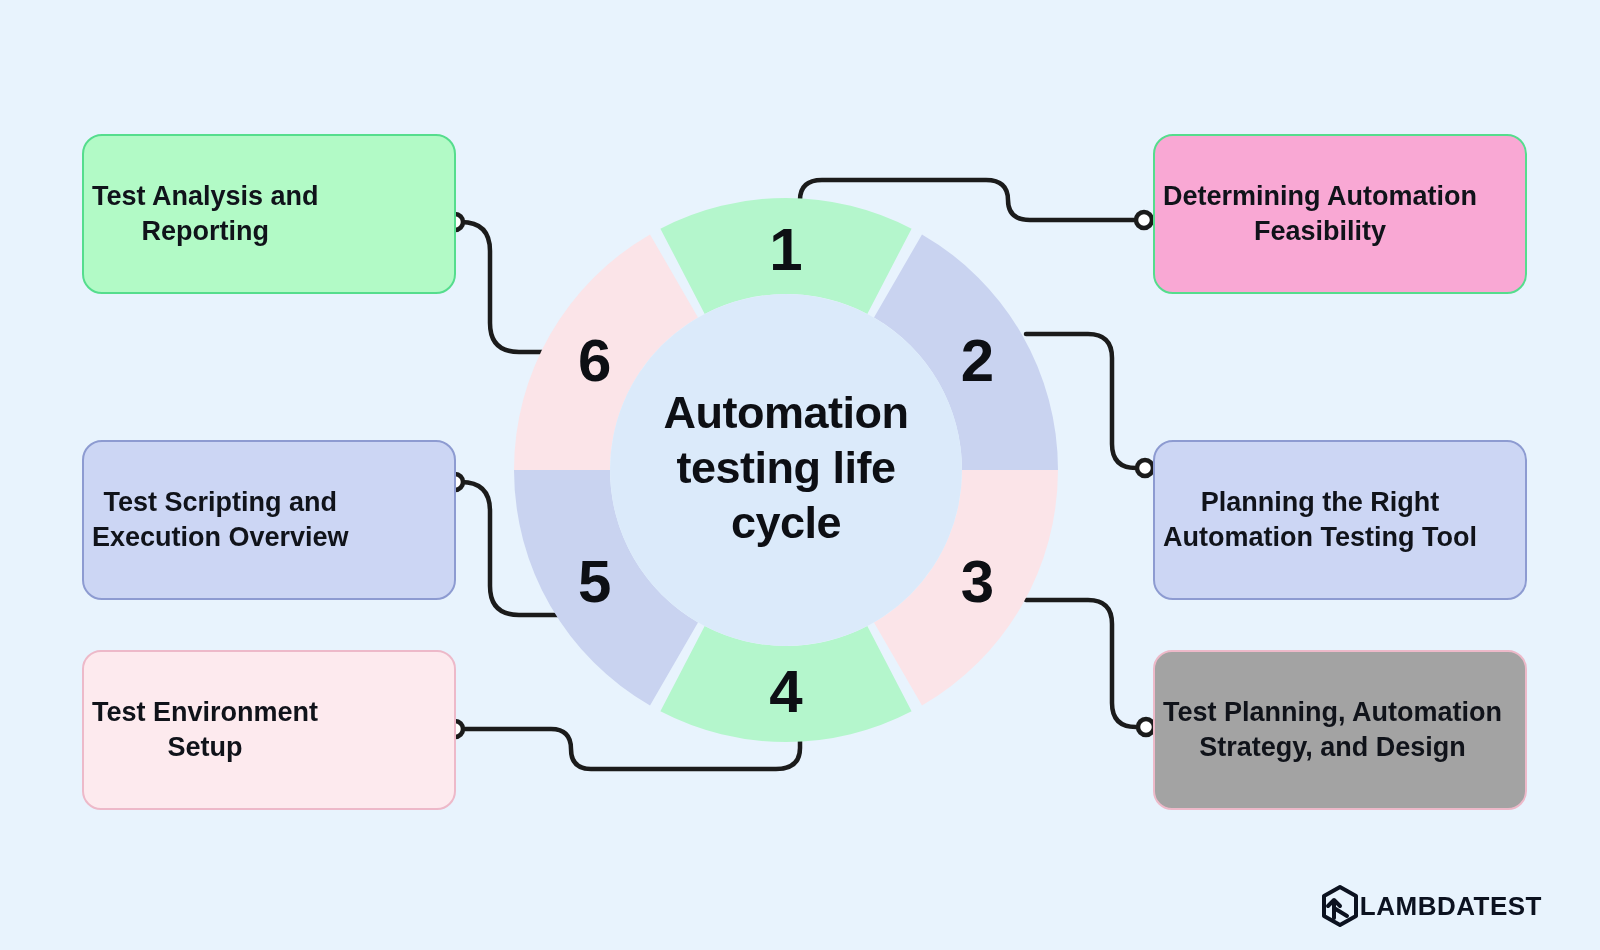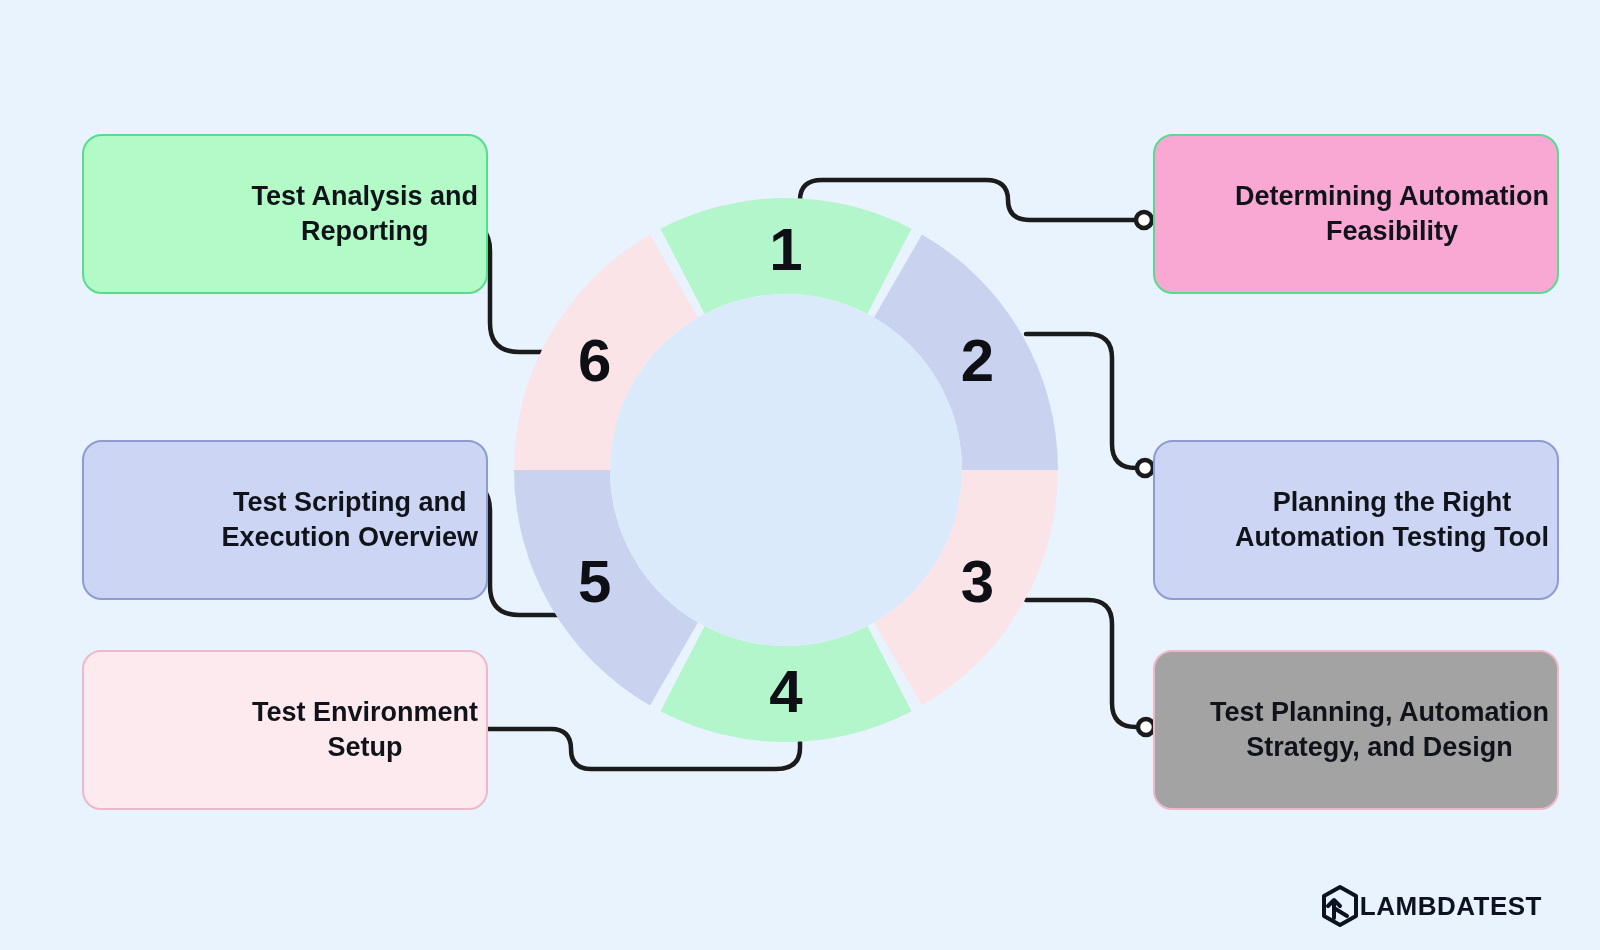--- a/index.html
+++ b/index.html
@@ -33,27 +33,27 @@
     text-align: center;
     font-size: 45px;
     font-weight: 700;
     line-height: 1.22;
     letter-spacing: -0.5px;
     color: #0d0f14;
     white-space: pre-line;
   }
   .box {
     position: absolute;
-    width: 406px; height: 160px;
+    width: 374px; height: 160px;
     border: 2px solid;
     border-radius: 20px;
     box-sizing: border-box;
     display: flex;
     align-items: center;
-    justify-content: flex-end;
+    justify-content: flex-start;
     text-align: center;
     padding: 0 8px;
   }
   .box span {
     font-size: 27px;
     font-weight: 700;
     line-height: 1.3;
     color: #10131a;
     white-space: pre-line;
   }
@@ -111,20 +111,23 @@
     <g>
       <circle class="node" cx="455" cy="222" r="8" style="stroke: rgb(27, 27, 27);"></circle>
       <circle class="node" cx="455" cy="482" r="8" style="stroke: rgb(27, 27, 27);"></circle>
       <circle class="node" cx="455" cy="729" r="8" style="stroke: rgb(27, 27, 27);"></circle>
       <circle class="node" cx="1144" cy="220" r="8" style="stroke: rgb(27, 27, 27);"></circle>
       <circle class="node" cx="1145" cy="468" r="8" style="stroke: rgb(27, 27, 27);"></circle>
       <circle class="node" cx="1146" cy="727" r="8" style="stroke: rgb(27, 27, 27);"></circle>
     </g>
   </svg>
 
+  <div class="center-label">Automation
+testing life
+cycle</div>
 
   <div class="box left row0" style="background: rgb(178, 250, 198); border-color: rgb(85, 221, 141);">
     <span>Test Analysis and
 Reporting</span>
   </div>
   <div class="box left row1" style="background: rgb(204, 214, 244); border-color: rgb(141, 155, 209);">
     <span>Test Scripting and
 Execution Overview</span>
   </div>
   <div class="box left row2" style="background: rgb(253, 234, 238); border-color: rgb(237, 185, 201);">

